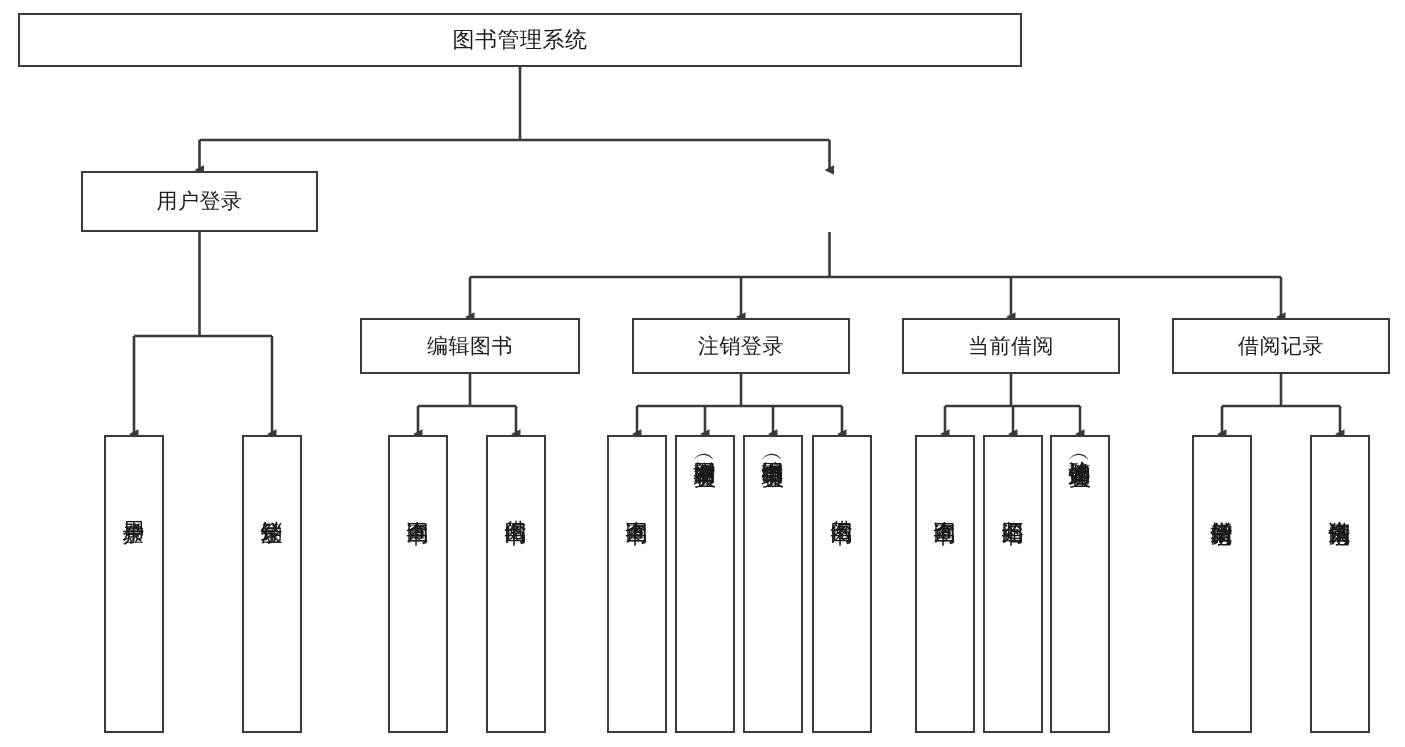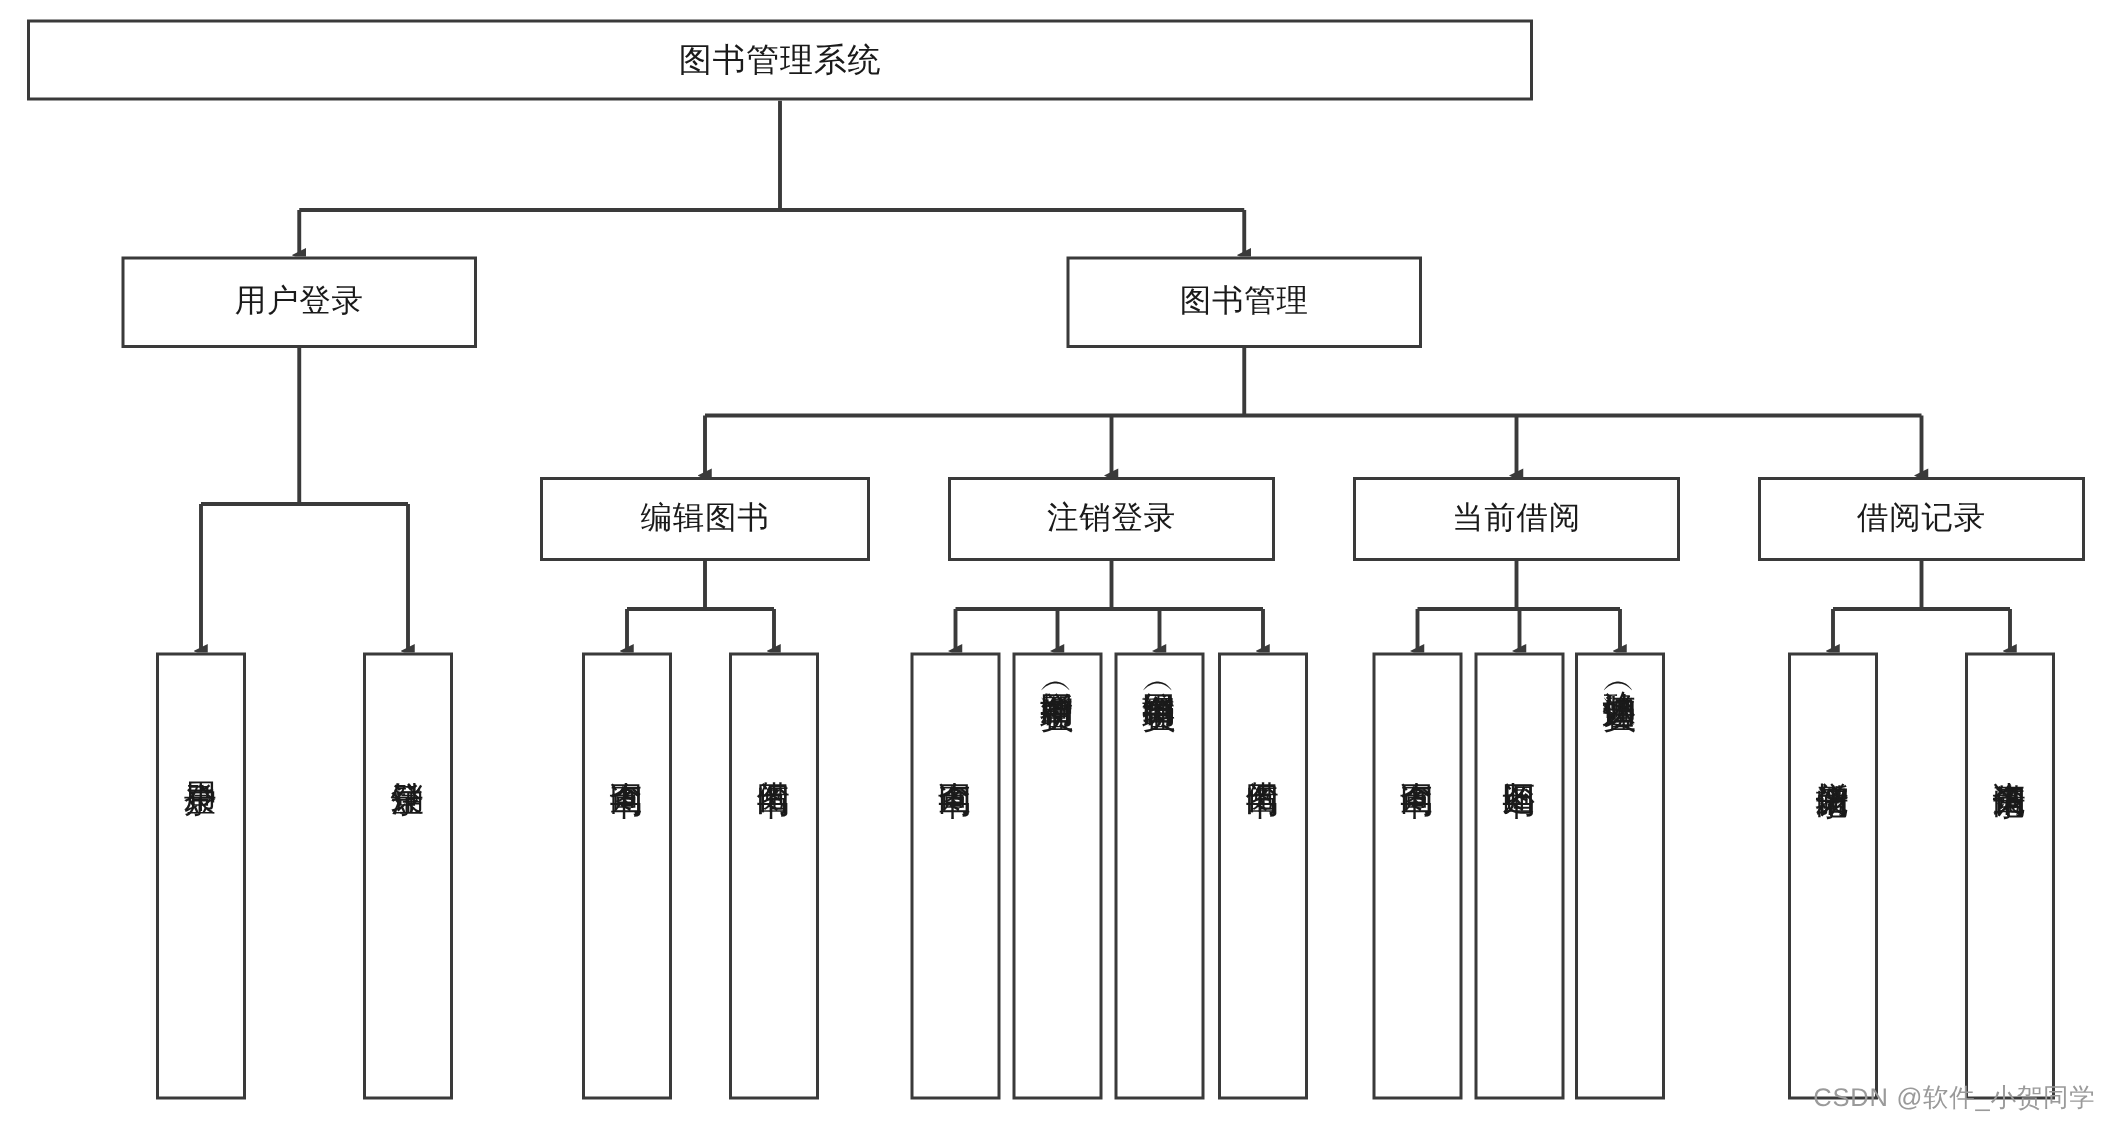--- a/index.html
+++ b/index.html
@@ -125,23 +125,20 @@
       </g>
   </svg>
 
   <div class="node root horiz" style="left: 18px; top: 13px; width: 1004px; height: 54px;">
     <span class="label">图书管理系统</span>
   </div>
 
   <div class="node horiz" style="left: 81px; top: 171px; width: 237px; height: 61px;">
     <span class="label">用户登录</span>
   </div>
-  <div class="node horiz" style="left: 711px; top: 171px; width: 237px; height: 61px;">
-    <span class="label">图书管理</span>
-  </div>
 
   <div class="node horiz" style="left: 360px; top: 318px; width: 220px; height: 56px;">
     <span class="label">编辑图书</span>
   </div>
   <div class="node horiz" style="left: 632px; top: 318px; width: 218px; height: 56px;">
     <span class="label">注销登录</span>
   </div>
   <div class="node horiz" style="left: 1172px; top: 318px; width: 218px; height: 56px;">
     <span class="label">借阅记录</span>
   </div>
@@ -186,14 +183,13 @@
     <span class="label">确认归还（管理员）</span>
   </div>
 
   <div class="node vert mid" style="left: 1192px; top: 435px; width: 60px; height: 298px;">
     <span class="label">新增借阅记录</span>
   </div>
   <div class="node vert mid" style="left: 1310px; top: 435px; width: 60px; height: 298px;">
     <span class="label">查询借阅记录</span>
   </div>
 
-  <div class="watermark">CSDN @软件_小贺同学</div>
 </div>
 
 </body></html>

